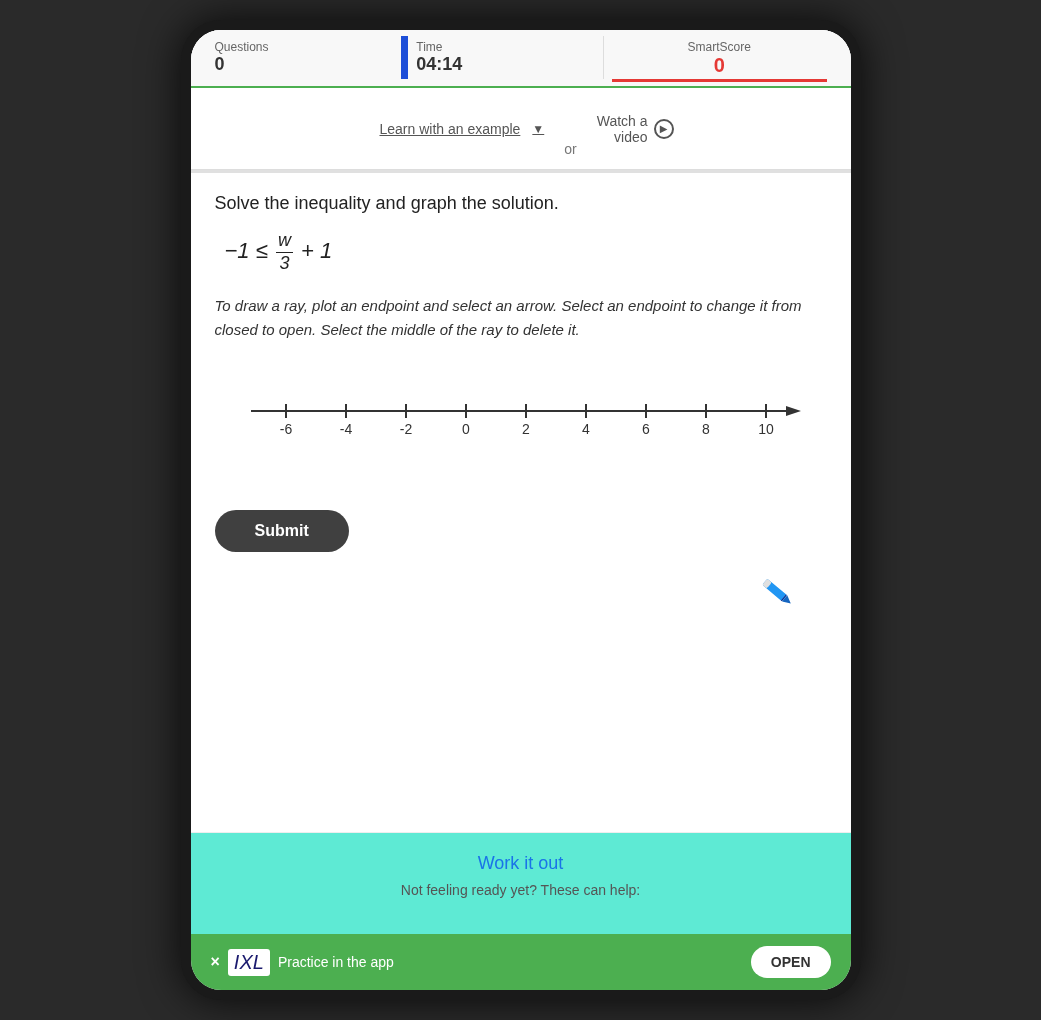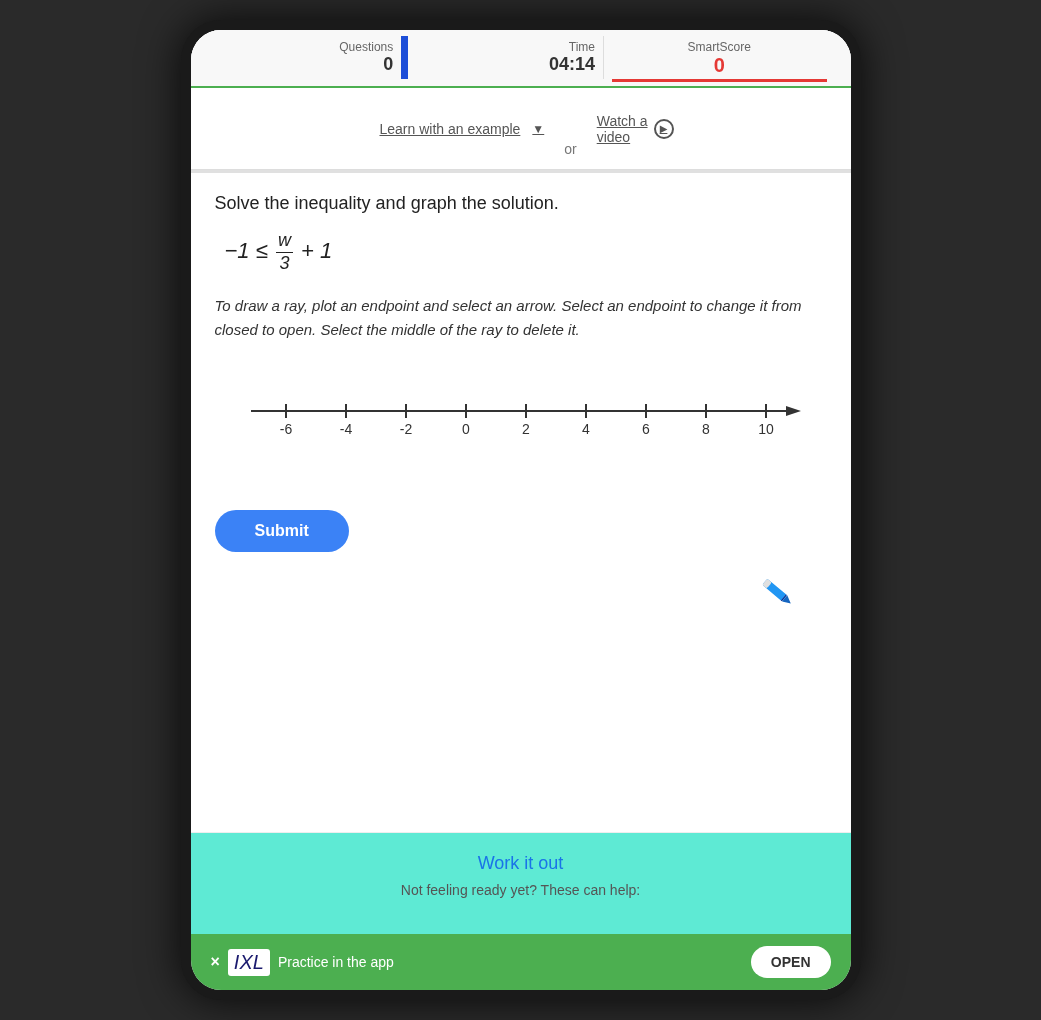--- a/index.html
+++ b/index.html
@@ -52,21 +52,21 @@
     }
 
     .stats-row {
       display: flex;
       align-items: flex-start;
       gap: 0;
     }
 
     .stat-col {
       flex: 1;
-      text-align: right;
+      text-align: left;
       padding: 4px 8px;
     }
 
     .stat-col.time-col {
       border-left: 7px solid #1d4ed8;
       border-right: 1px solid #ddd;
     }
 
     .stat-label {
       font-size: 12px;
@@ -141,22 +141,22 @@
       font-size: 14px;
       margin-top: 41px;
     }
 
     .watch-link {
       display: flex;
       align-items: center;
       gap: 6px;
       color: #555;
       font-size: 14px;
-      text-decoration: underline;
       cursor: pointer;
+      text-align: right;
     }
 
     .play-icon {
       width: 20px;
       height: 20px;
       border-radius: 50%;
       border: 2px solid #555;
       display: flex;
       align-items: center;
       justify-content: center;
@@ -221,21 +221,21 @@
       padding: 20px 10px 30px 10px;
     }
 
     .number-line-svg {
       width: 100%;
       height: 60px;
     }
 
     
     .submit-btn {
-      background: #3b82f6;
+      background: #404040;
       color: white;
       border: none;
       border-radius: 25px;
       padding: 12px 40px;
       font-size: 16px;
       font-weight: bold;
       cursor: pointer;
       margin-bottom: 20px;
       display: block;
     }

